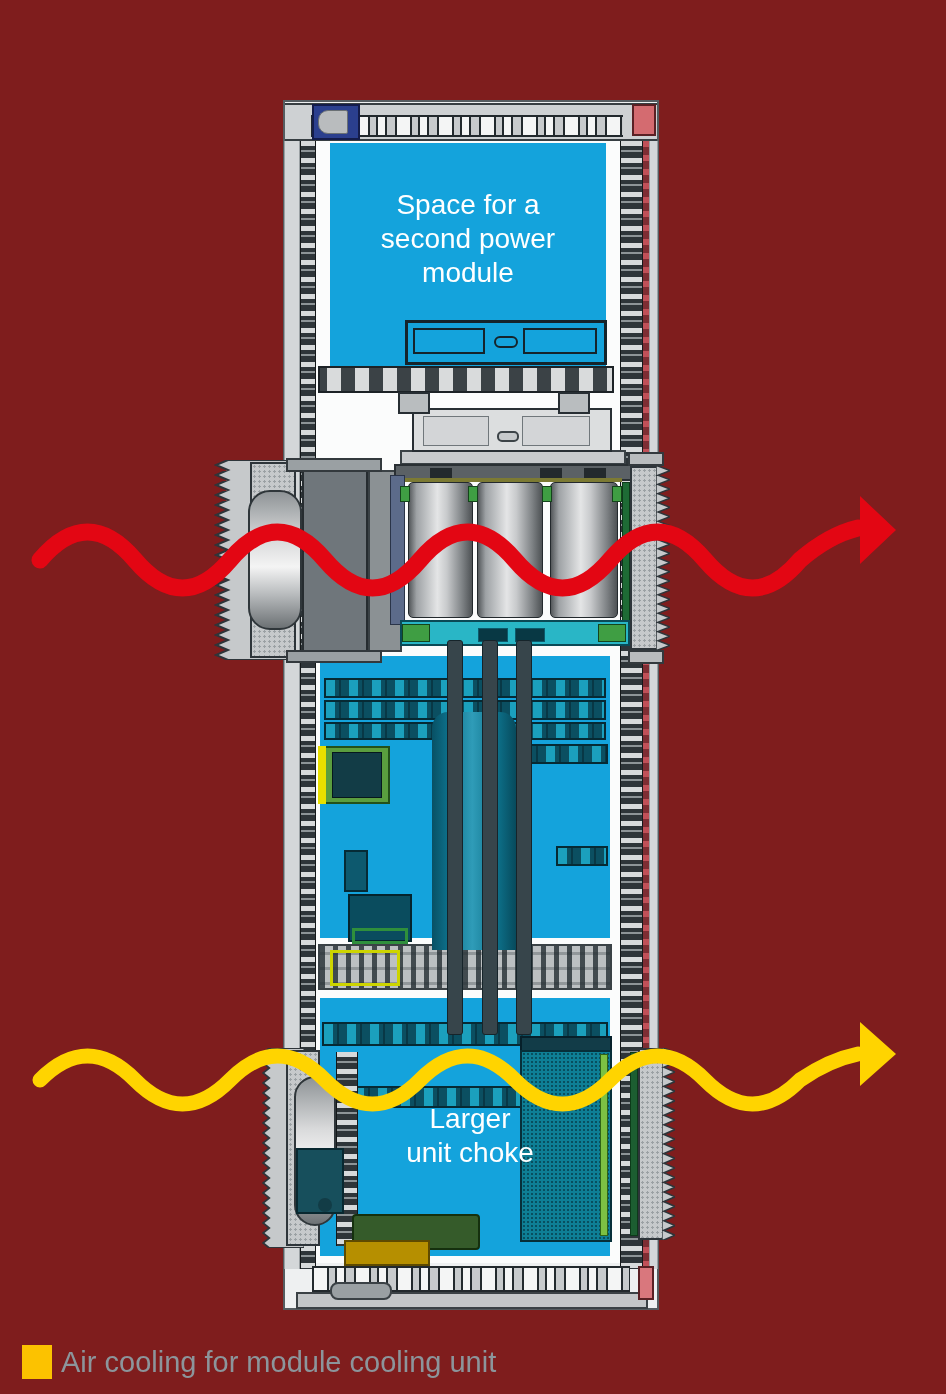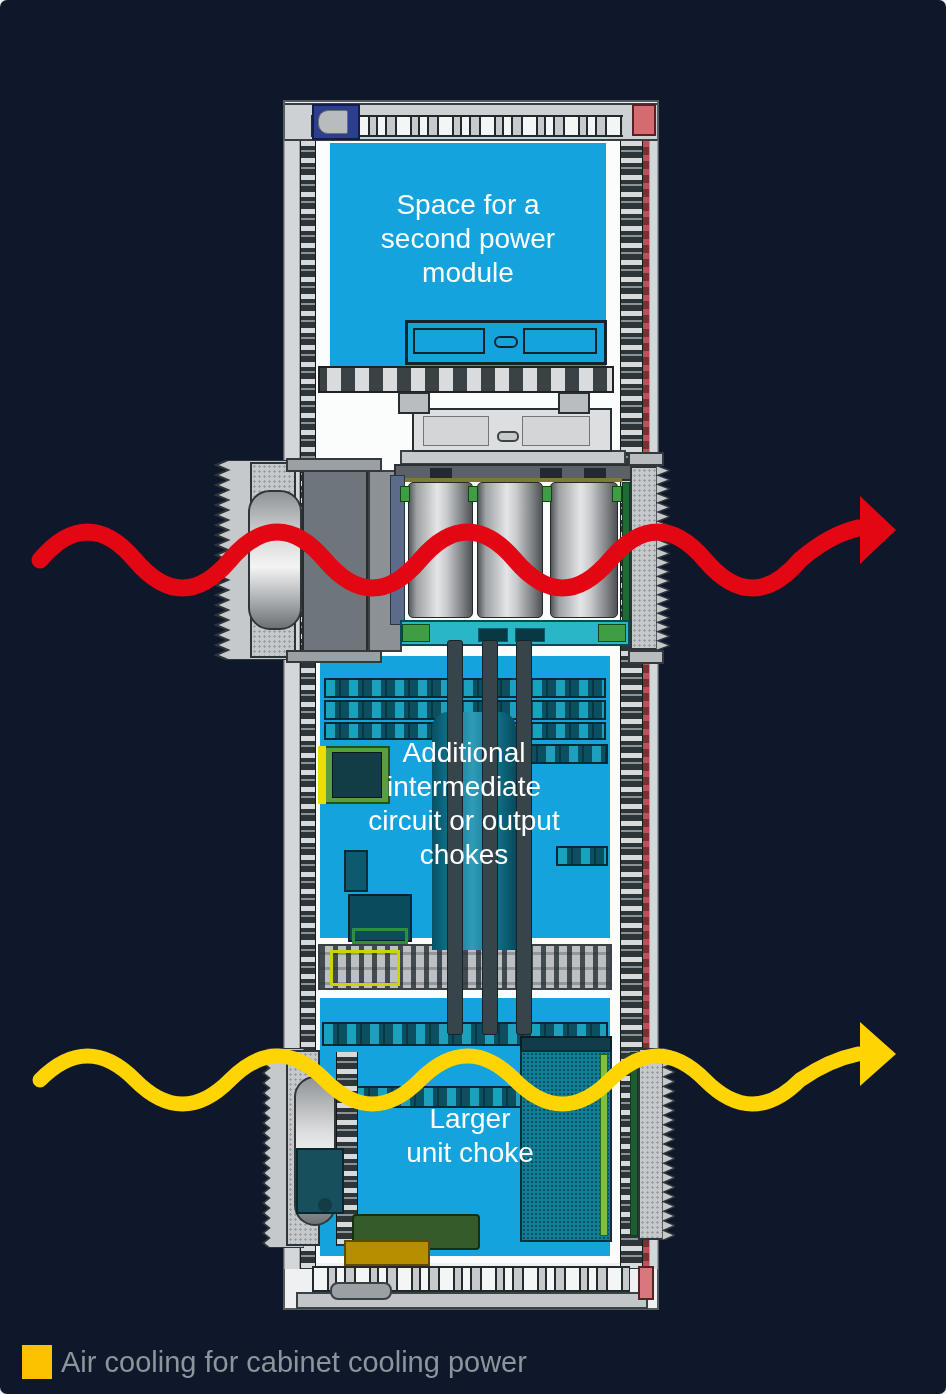--- a/index.html
+++ b/index.html
@@ -1,17 +1,17 @@
 <!DOCTYPE html>
 <html><head>
 <meta charset="utf-8">
 <style>
   html,body{margin:0;padding:0;background:#edeff0;}
-  .canvas{position:relative;width:946px;height:1394px;background:#0f172a;overflow:hidden;
-          font-family:"Liberation Sans",sans-serif;border-radius:7px;}
+  .canvas{position:relative;width:946px;height:1394px;background:#7f1d1d;overflow:hidden;
+          font-family:"Liberation Sans",sans-serif;}
   .abs{position:absolute;box-sizing:border-box;}
 
   
   .frame{background:#eef0f1;border:2px solid #555c60;}
   .topband{background:#ced1d3;border-bottom:2px solid #373e42;border-top:2px solid #373e42;}
   .perf-row{background-color:#c7cacc;border-top:2px solid #22292d;border-bottom:2px solid #22292d;
     background-image:repeating-linear-gradient(90deg,#22292d 0 2px,#f4f5f5 2px 15px,#22292d 15px 17px,
       #c7cacc 17px 23px,#22292d 23px 25px,#f4f5f5 25px 32px,#22292d 32px 34px,#c7cacc 34px 42px);}
   .vrail{background-color:#2e3539;border-left:1px solid #14181a;border-right:1px solid #14181a;
     background-image:repeating-linear-gradient(180deg,#d7dadb 0 5px,#2e3539 5px 9px,#8d9497 9px 11px,#2e3539 11px 17px);}
@@ -151,24 +151,20 @@
 
   <div class="abs cable" style="left:447px;top:640px;width:16px;height:395px;"></div>
   <div class="abs cable" style="left:482px;top:640px;width:16px;height:395px;"></div>
   <div class="abs cable" style="left:516px;top:640px;width:16px;height:395px;"></div>
 
   <div class="abs" style="left:318px;top:746px;width:72px;height:58px;background:#5a9e3f;border:2px solid #23511a;z-index:3;"></div>
   <div class="abs" style="left:318px;top:746px;width:8px;height:58px;background:#e8e000;z-index:4;"></div>
   <div class="abs" style="left:332px;top:752px;width:50px;height:46px;background:#123c46;border:1px solid #06181d;z-index:4;"></div>
   <div class="abs teal-chain" style="left:498px;top:744px;width:110px;height:20px;z-index:2;"></div>
 
-  <div class="abs panel-label" style="left:316px;top:736px;width:296px;">Additional
-intermediate
-circuit or output
-chokes</div>
 
   <div class="abs" style="left:344px;top:850px;width:24px;height:42px;background:#0d596e;border:2px solid #052b36;z-index:3;"></div>
   <div class="abs" style="left:348px;top:894px;width:64px;height:48px;background:#0a4c5e;border:2px solid #04242d;z-index:3;"></div>
   <div class="abs" style="left:352px;top:928px;width:56px;height:16px;border:3px solid #2f8f3c;z-index:4;"></div>
   <div class="abs teal-chain" style="left:556px;top:846px;width:52px;height:20px;z-index:2;"></div>
 
   <div class="abs terminal-band" style="left:318px;top:944px;width:294px;height:46px;z-index:2;"></div>
   <div class="abs" style="left:330px;top:950px;width:70px;height:36px;border:3px solid #cdd400;z-index:3;"></div>
 
   <div class="abs bluepanel" style="left:320px;top:998px;width:290px;height:258px;z-index:1;"></div>
@@ -213,17 +209,17 @@
   </svg>
 
   <svg class="abs" style="left:28px;top:992px;z-index:50;" width="880" height="140" viewBox="0 0 880 140">
     <path d="M12 88 q47.5 -48 95 0 q47.5 48 95 0 q47.5 -48 95 0 q47.5 48 95 0 q47.5 -48 95 0 q47.5 48 95 0 q47.5 -48 95 0 q47.5 48 95 0 q29 -20 58 -26" fill="none" stroke="#ffd400" stroke-width="15" stroke-linecap="round"></path>
     <polygon points="832,30 832,94 868,62" fill="#ffd400"></polygon>
   </svg>
 
   <div class="abs legend" style="left:22px;top:1341px;height:42px;">
     <div class="legend-item">
       <span class="legend-swatch yellow"></span>
-      <span class="legend-label">Air cooling for cabinet cooling power</span>
+      <span class="legend-label">Air cooling for module cooling unit</span>
     </div>
   </div>
 
 </div>
 
 </body></html>

